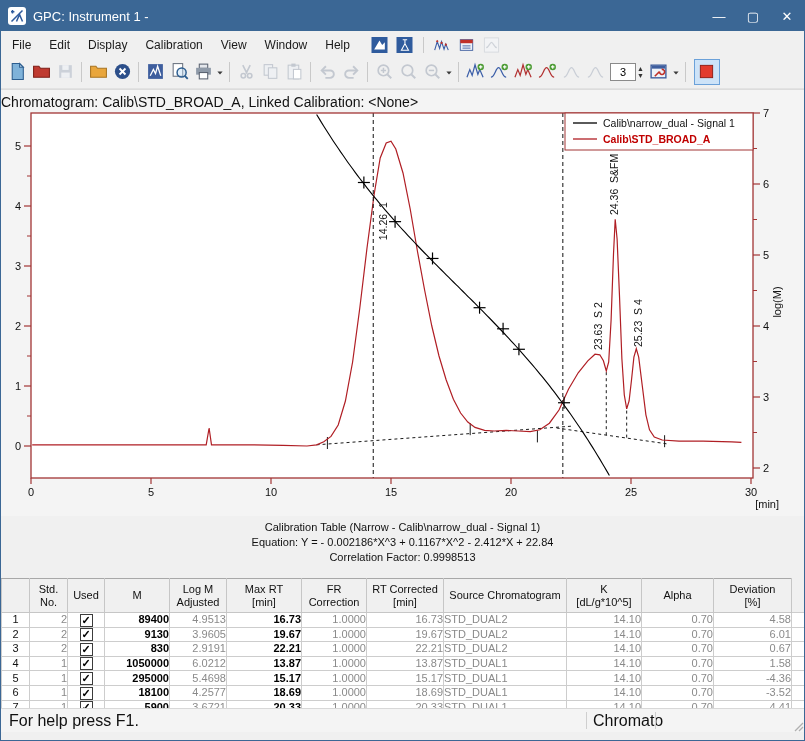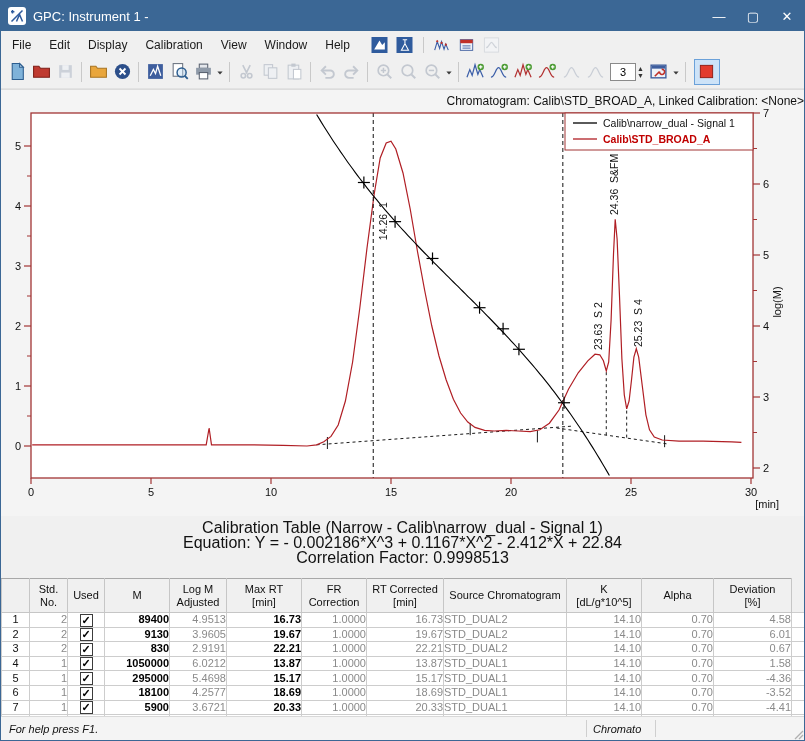--- a/index.html
+++ b/index.html
@@ -29,40 +29,40 @@
   .tb-caret svg{width:8px;height:14px;}
   .tb-sep{width:1px;height:20px;background:#c9c9c9;margin:0 4px;}
   .tb-spin{display:flex;align-items:center;margin:0 3px;}
   .tb-spin .val{width:24px;height:16px;background:#fff;border:1px solid #8a8a8a;font-size:11px;display:flex;align-items:center;justify-content:center;}
   .tb-spin .arrows{display:flex;flex-direction:column;margin-left:1px;}
   .tb-spin .arrows span{font-size:7px;line-height:7px;color:#333;}
   .tb-stop{width:24px;height:24px;border:1px solid #6ba1d9;background:#cde3f8;display:flex;align-items:center;justify-content:center;margin-left:4px;}
   .tb-stop svg{width:17px;height:17px;}
   
   .chartpanel{height:426px;position:relative;background:#f4f4f4;border-top:1px solid #dcdcdc;}
-  .chart-title{position:absolute;top:4px;left:0;width:100%;text-align:right;font-size:12px;color:#111;}
+  .chart-title{position:absolute;top:4px;left:0;width:100%;text-align:left;font-size:14px;color:#111;}
   #chart-svg{position:absolute;left:8px;top:0;}
   svg text{font-family:"Liberation Sans",sans-serif;}
   
-  .calibinfo{height:50px;text-align:center;font-size:16px;color:#111;padding-top:4px;line-height:15px;}
+  .calibinfo{height:50px;text-align:center;font-size:11px;color:#111;padding-top:4px;line-height:15px;}
   
   .tablewrap{height:155px;overflow:hidden;background:#f0f0f0;margin-top:8px;}
   table.grid{border-collapse:collapse;table-layout:fixed;width:805px;font-size:11px;}
   table.grid th{background:#f0f0f0;font-weight:normal;color:#111;border:1px solid #c6c6c6;border-top:1px solid #a8a8a8;height:33px;white-space:pre-line;line-height:13px;padding:0 1px;}
   table.grid td{border:1px solid #cdcdcd;height:13px;line-height:13px;padding:0;background:#fff;overflow:hidden;white-space:nowrap;}
   td.c-rowhead{background:#f0f0f0;text-align:center;color:#111;border-right:1px solid #b5b5b5;}
   td.c-num{text-align:right;padding-right:7px;}
   td.c-left{text-align:left;padding-left:3px;}
   td.c-gray{color:#8a8a8a;}
   td.c-strong{color:#000;font-weight:bold;}
   td.c-check{text-align:center;}
   td.c-fill{background:#f0f0f0;border:none;}
   .cb{display:inline-block;width:11px;height:11px;border:1px solid #3c3c3c;background:#fff;font-size:11px;line-height:11px;color:#000;vertical-align:middle;text-align:center;font-weight:bold;}
   
-  .statusbar{position:absolute;left:0;bottom:0;width:100%;height:23px;background:#f4f4f4;border-top:1px solid #d8d8d8;display:flex;align-items:center;font-size:11px;color:#111;font-style:italic;}
+  .statusbar{position:absolute;left:0;bottom:8px;width:100%;height:23px;background:#f4f4f4;border-top:1px solid #d8d8d8;display:flex;align-items:center;font-size:16px;color:#111;}
   .sb-help{flex:1;padding-left:8px;}
   .sb-sep{width:1px;height:17px;background:#cfcfcf;}
   .sb-pane1{width:62px;padding-left:6px;}
   .sb-pane2{width:136px;}
   .sb-grip{width:12px;height:100%;display:flex;align-items:flex-end;}
 </style>
 </head>
 <body>
 
 <div class="titlebar">

